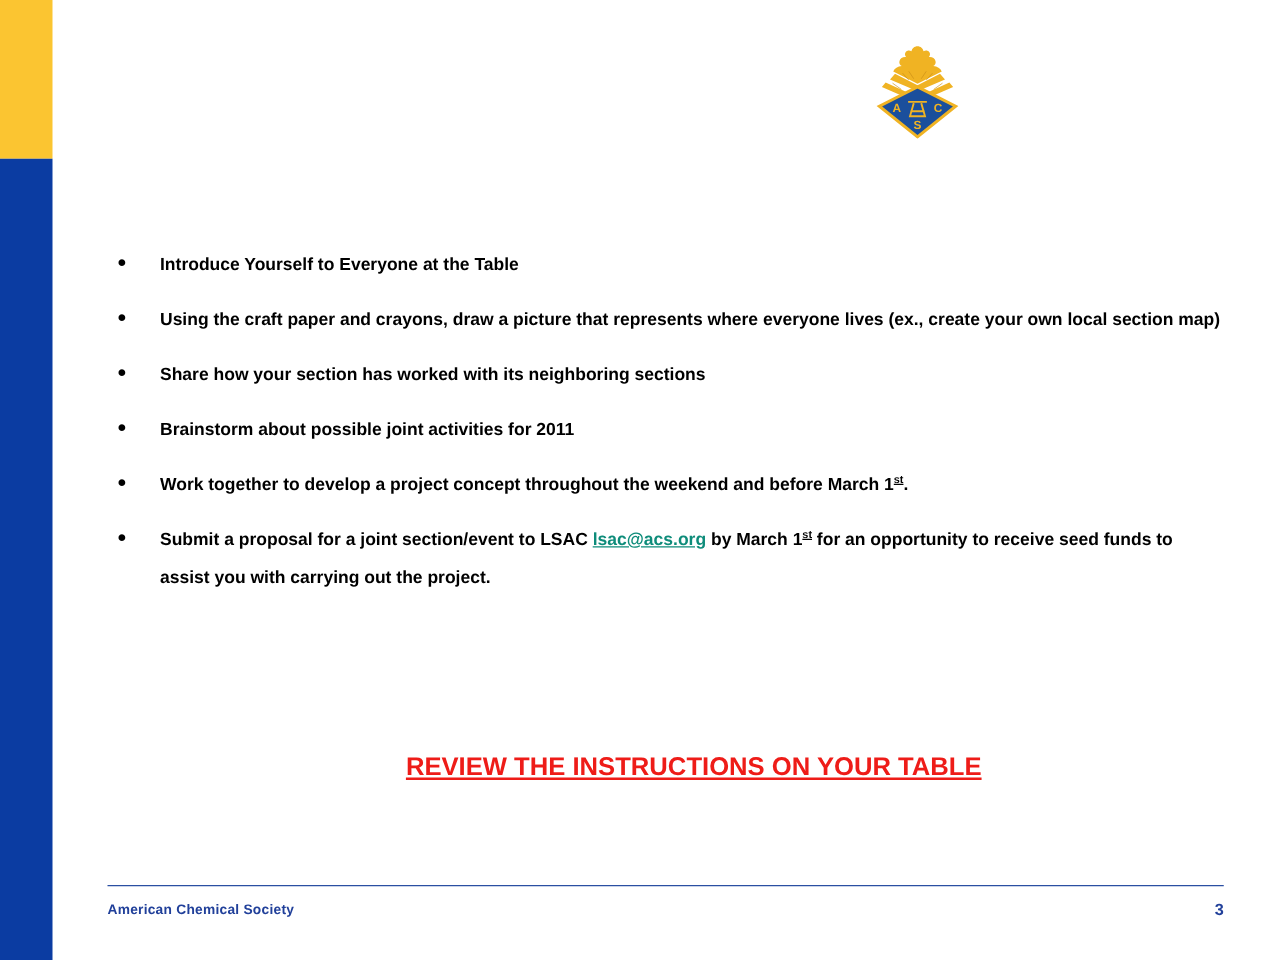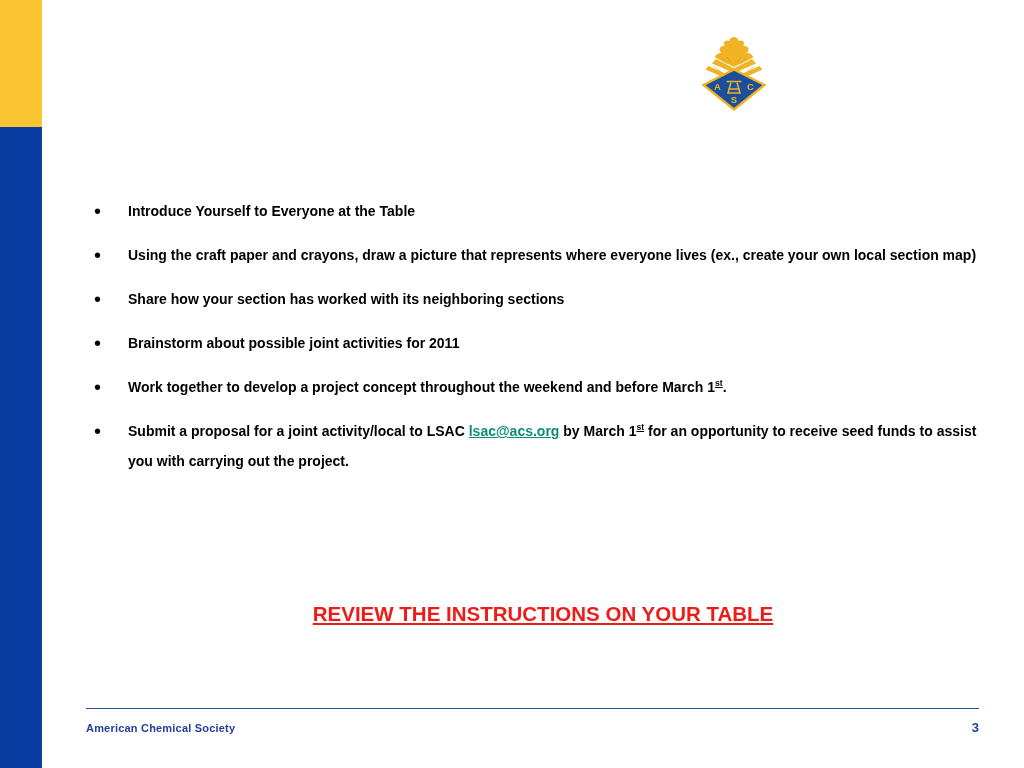--- a/index.html
+++ b/index.html
@@ -126,21 +126,21 @@
   }
   a.maillink {
     color: #0E8C7A;
     text-decoration: underline;
     font-weight: bold;
   }
 
   
   #review-callout {
     position: absolute;
-    left: 118px;
+    left: 130px;
     top: 600px;
     width: 850px;
     text-align: center;
     font-size: 20.5px;
     line-height: 28px;
     font-weight: bold;
     color: #EE1C18;
   }
   #review-callout span {
     text-decoration: underline;
@@ -239,21 +239,21 @@
       <div class="bullet-row">
         <div class="bullet-dot">•</div>
         <div class="bullet-text"><span>Brainstorm about possible joint activities for 2011</span></div>
       </div>
       <div class="bullet-row">
         <div class="bullet-dot">•</div>
         <div class="bullet-text"><span>Work together to develop a project concept throughout the weekend and before March 1</span><sup>st</sup><span>.</span></div>
       </div>
       <div class="bullet-row">
         <div class="bullet-dot">•</div>
-        <div class="bullet-text"><span>Submit a proposal for a joint activity/local to LSAC </span><a class="maillink" href="mailto:lsac@acs.org">lsac@acs.org</a><span> by March 1</span><sup>st</sup><span> for an opportunity to receive seed funds to assist you with carrying out the project.</span></div>
+        <div class="bullet-text"><span>Submit a proposal for a joint section/event to LSAC </span><a class="maillink" href="mailto:lsac@acs.org">lsac@acs.org</a><span> by March 1</span><sup>st</sup><span> for an opportunity to receive seed funds to assist you with carrying out the project.</span></div>
       </div>
     </div>
 
   <div id="review-callout"><span>REVIEW THE INSTRUCTIONS ON YOUR TABLE</span></div>
 
   <div id="footer-rule"></div>
   <div id="footer-org">American Chemical Society</div>
   <div id="footer-page">3</div>
 
 </div>

